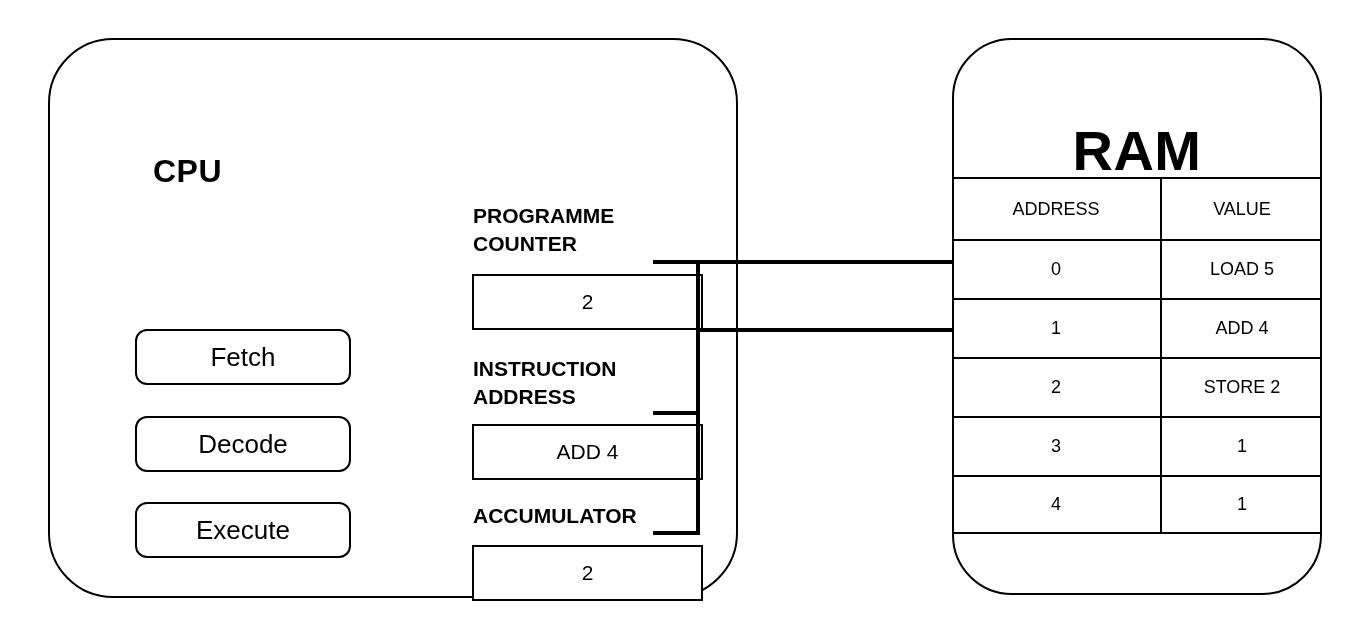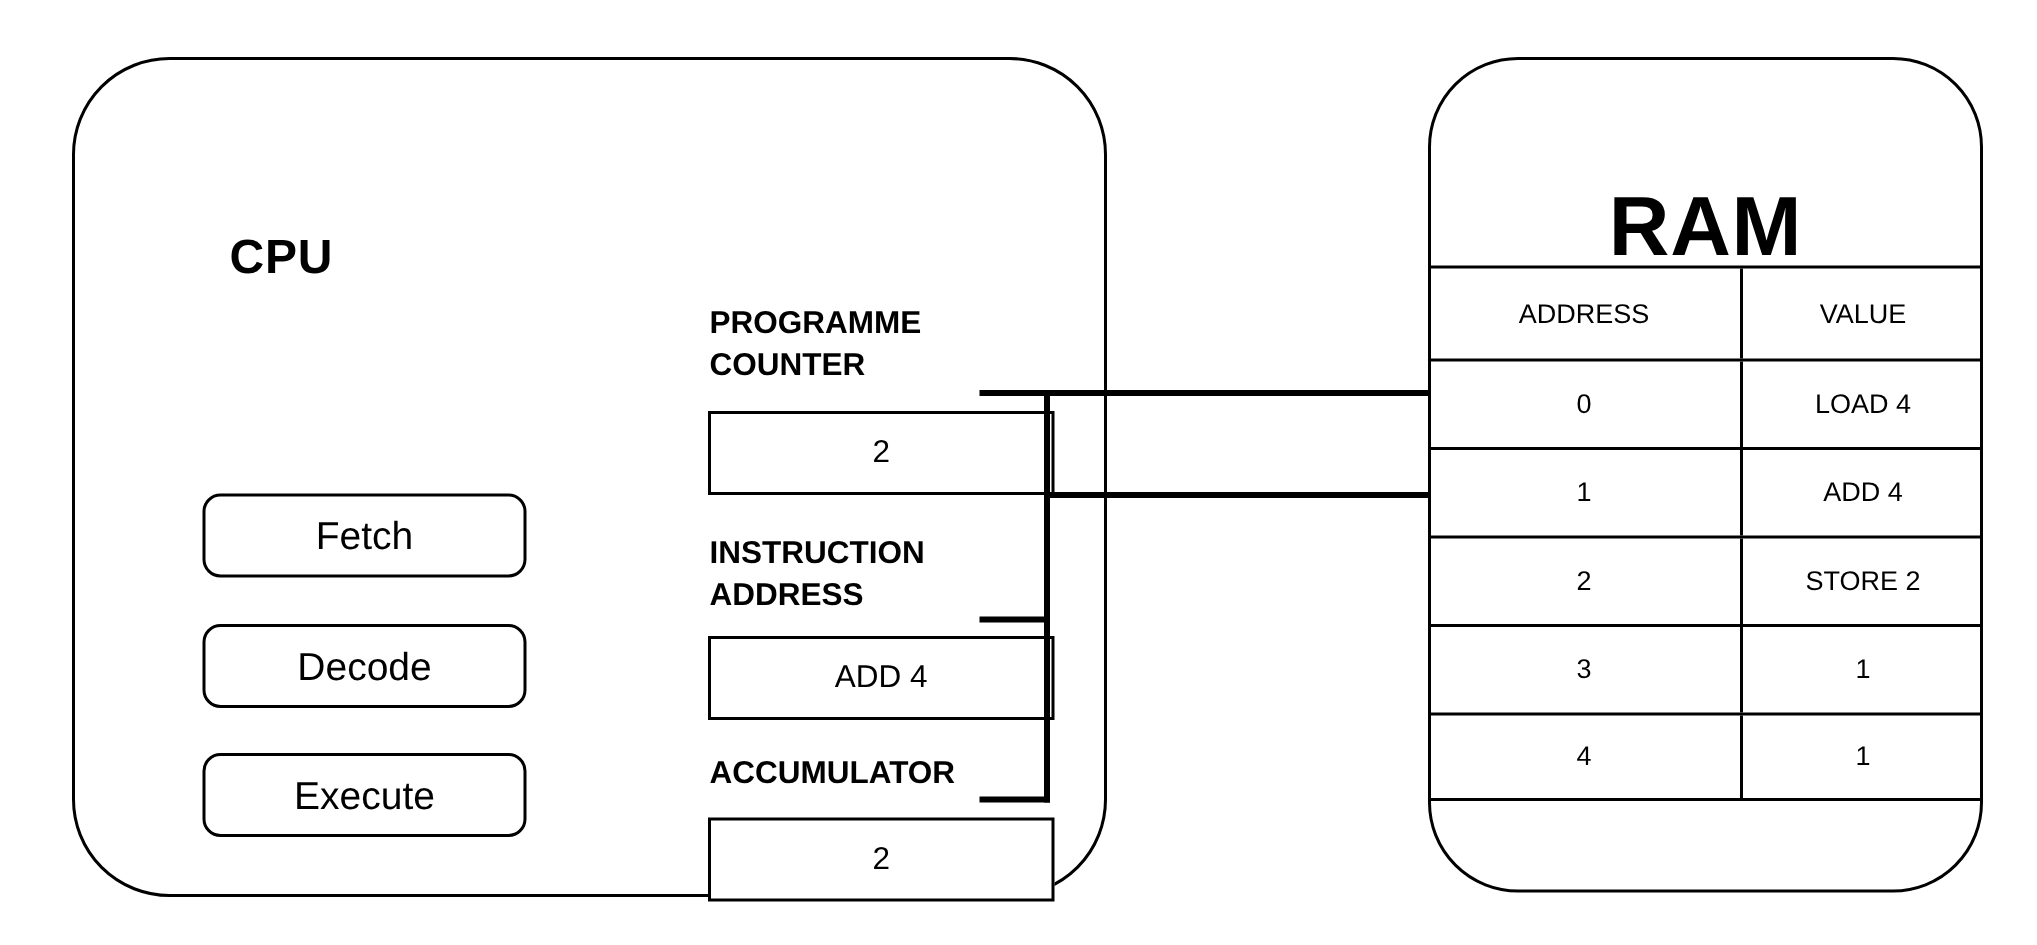--- a/index.html
+++ b/index.html
@@ -138,21 +138,21 @@
   <div class="abs ram-box">
     <div class="abs ram-title">RAM</div>
 
     <div class="ram-table">
       <div class="ram-row header-row">
         <div class="ram-cell cell-address">ADDRESS</div>
         <div class="ram-cell cell-value">VALUE</div>
       </div>
       <div class="ram-row data-row">
         <div class="ram-cell cell-address">0</div>
-        <div class="ram-cell cell-value">LOAD 4</div>
+        <div class="ram-cell cell-value">LOAD 5</div>
       </div>
       <div class="ram-row data-row">
         <div class="ram-cell cell-address">1</div>
         <div class="ram-cell cell-value">ADD 4</div>
       </div>
       <div class="ram-row data-row">
         <div class="ram-cell cell-address">2</div>
         <div class="ram-cell cell-value">STORE 2</div>
       </div>
       <div class="ram-row data-row">

